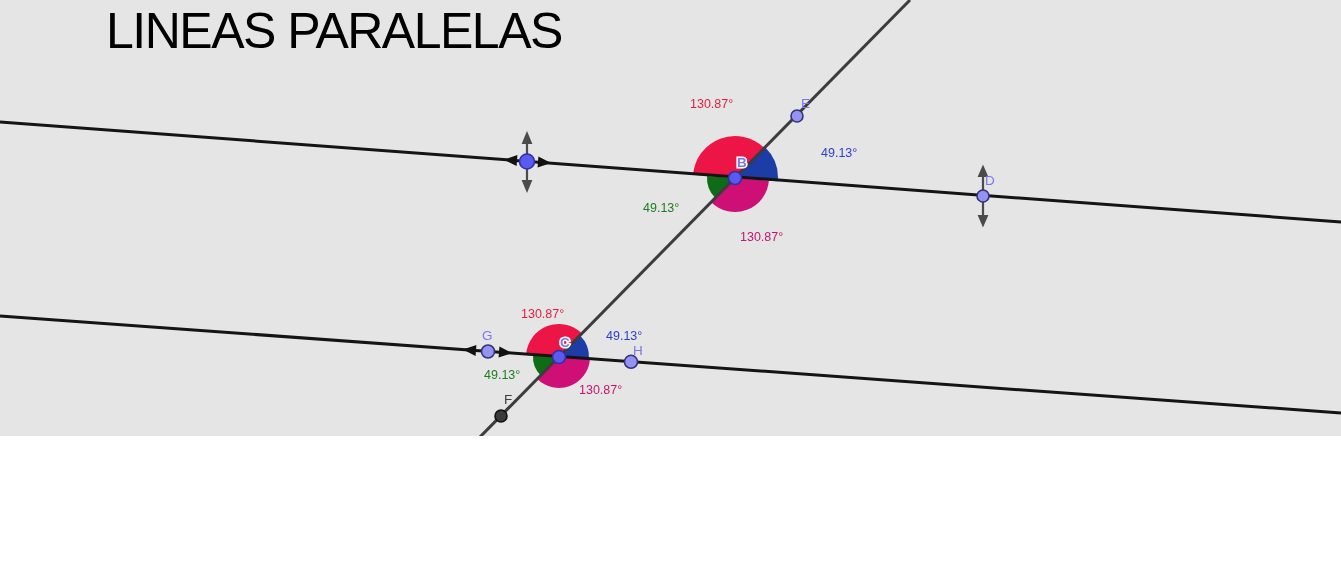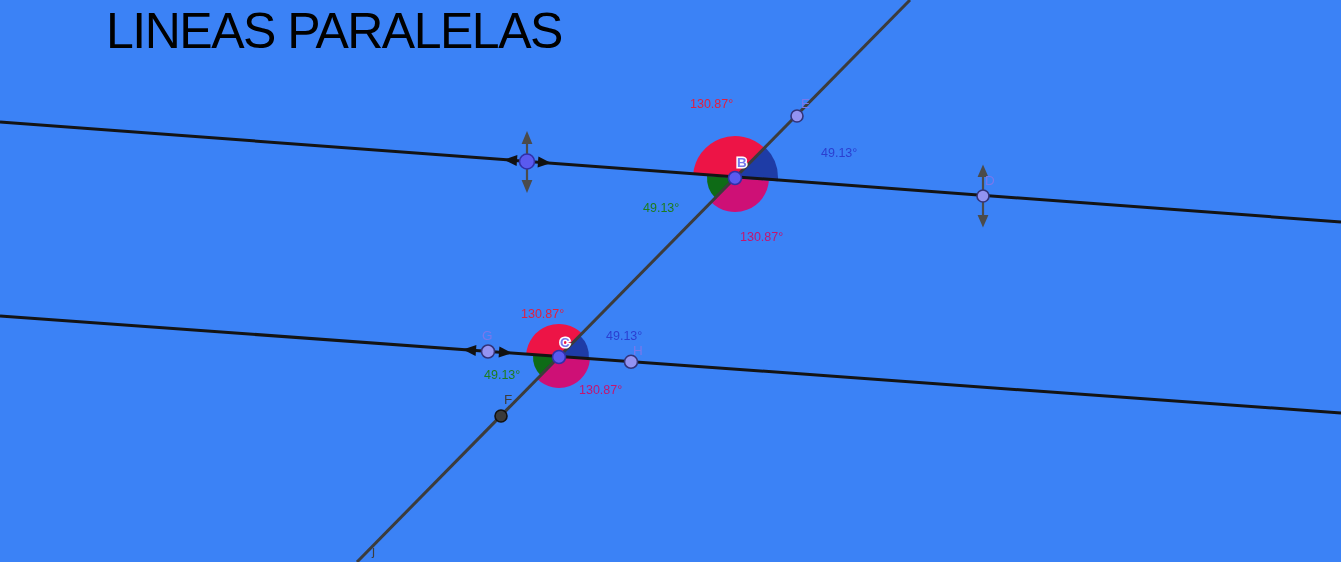--- a/index.html
+++ b/index.html
@@ -1,20 +1,20 @@
 <!DOCTYPE html>
 <html><head>
 <meta charset="utf-8">
 <style>
   html, body { margin: 0; padding: 0; background: #ffffff; }
   .stage {
     position: relative;
     width: 1341px;
-    height: 562px;
-    background: #3b82f6;
+    height: 436px;
+    background: #e5e5e5;
     overflow: hidden;
     font-family: "Liberation Sans", sans-serif;
   }
   .title {
     position: absolute;
     left: 106px;
     top: 6px;
     font-size: 50px;
     line-height: 1;
     letter-spacing: -1.5px;

